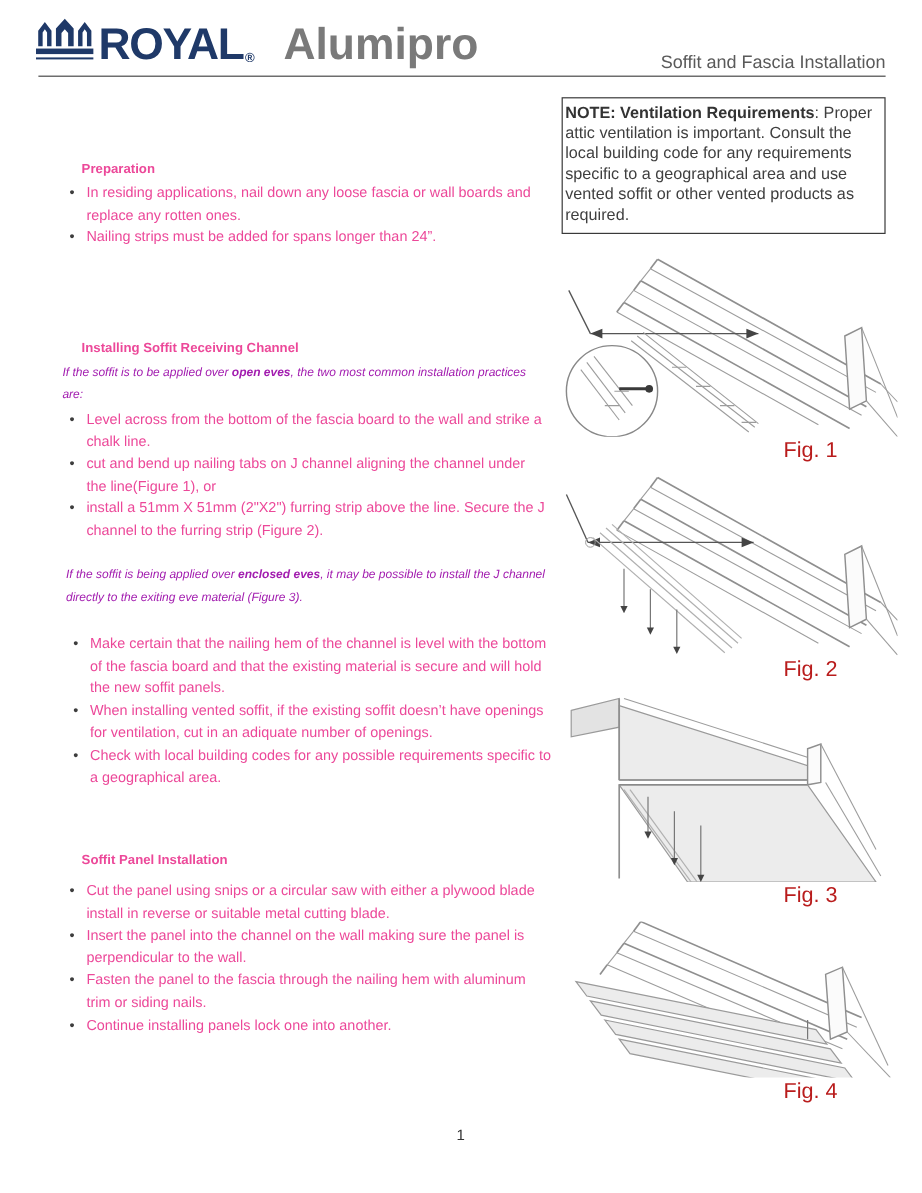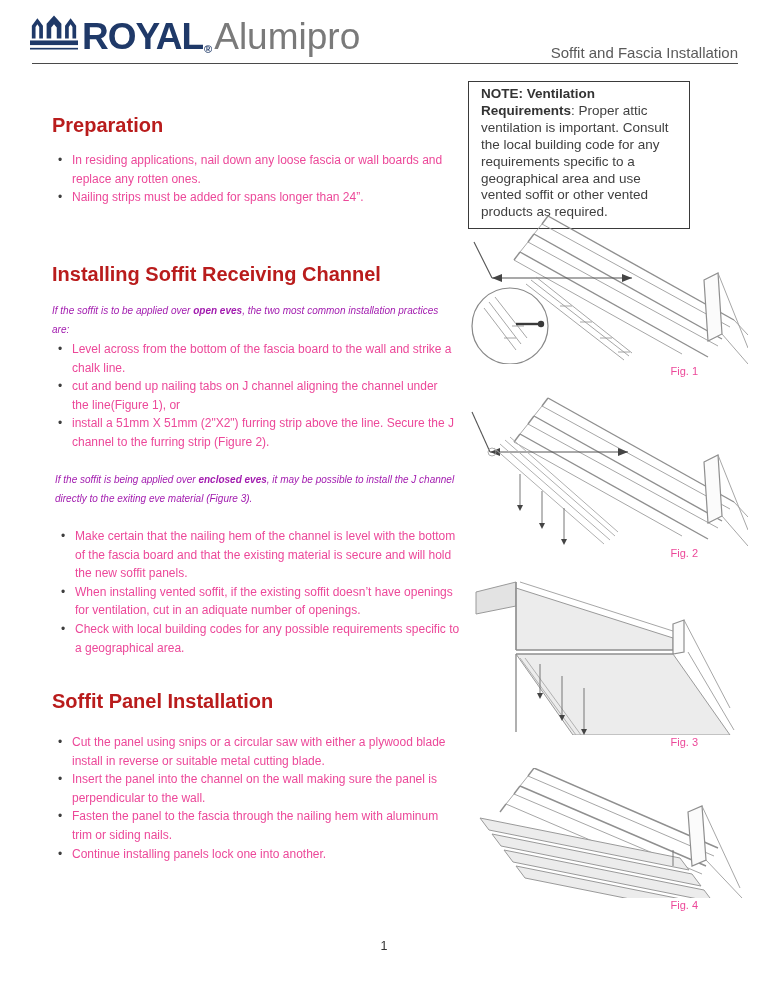--- a/index.html
+++ b/index.html
@@ -8,45 +8,45 @@
     font-family:"Liberation Sans",sans-serif;color:#3d3d3d;
     position:relative;overflow:hidden;
   }
   .page{position:absolute;inset:0;border-radius:30px;}
 
   
   .logo{position:absolute;left:30px;top:13px;display:flex;align-items:flex-end;}
   .logo-icon{width:48px;height:42px;margin-right:4px;}
   .brand{font-size:37px;font-weight:bold;color:#1f3968;line-height:1;letter-spacing:-1px;}
   .brand-reg{font-size:11px;font-weight:bold;color:#1f3968;vertical-align:18px;margin-left:1px;}
-  .product{font-size:37px;font-weight:400;color:#7a7a7a;line-height:1;margin-left:2px;letter-spacing:0;}
+  .product{font-size:37px;font-weight:700;color:#7a7a7a;line-height:1;margin-left:24px;letter-spacing:0;}
   .doc-title{position:absolute;right:30px;top:44px;font-size:15px;color:#5a5a5a;}
   .header-rule{position:absolute;left:32px;right:30px;top:63px;border-top:1.6px solid #4a4a4a;height:0;}
 
   
   .note-box{
-    position:absolute;left:468px;top:81px;width:222px;box-sizing:border-box;
-    border:1.4px solid #3a3a3a;padding:4px 7px 7px 12px;
+    position:absolute;left:468px;top:81px;width:270px;box-sizing:border-box;
+    border:1.4px solid #3a3a3a;padding:4px 7px 7px 2px;
     font-size:13.5px;line-height:16.9px;color:#3f3f3f;
   }
   .note-title{font-weight:bold;color:#333;}
 
   
   .blk{position:absolute;left:52px;width:405px;}
-  h2{margin:0;font-size:20px;font-weight:bold;color:#b91c1c;line-height:22px;}
+  h2{margin:16px;font-size:11px;font-weight:bold;color:#ec4899;line-height:22px;}
   .para{margin:0;font-size:10px;line-height:18.6px;color:#a21caf;font-style:italic;}
   .para b{font-weight:bold;}
   ul.bullets{margin:0;padding:0;list-style:none;font-size:12px;line-height:18.6px;color:#ec4899;}
   ul.bullets li{position:relative;padding-left:20px;}
   ul.bullets li::before{content:"\2022";position:absolute;left:6px;top:0;color:#3d3d3d;}
 
   
   .fig{position:absolute;left:468px;width:280px;}
   .fig svg{display:block;}
-  .figcap{font-size:11px;color:#ec4899;text-align:right;padding-right:50px;margin-top:1px;}
+  .figcap{font-size:18px;color:#b91c1c;text-align:right;padding-right:50px;margin-top:1px;}
   .ln{stroke:#8f8f8f;stroke-width:1.4;fill:none;}
   .lnt{stroke:#9c9c9c;stroke-width:0.9;fill:none;}
   .lnd{stroke:#555;stroke-width:1.1;fill:none;}
   .ah{fill:#444;stroke:none;}
   .shade{fill:#ececec;stroke:#9a9a9a;stroke-width:1;}
   .shade2{fill:#e3e3e3;stroke:#9a9a9a;stroke-width:1;}
   .white{fill:#fbfbfb;stroke:#8f8f8f;stroke-width:1.2;}
 
   
   .page-num{position:absolute;left:0;right:0;top:939px;text-align:center;font-size:12.5px;color:#333;}

